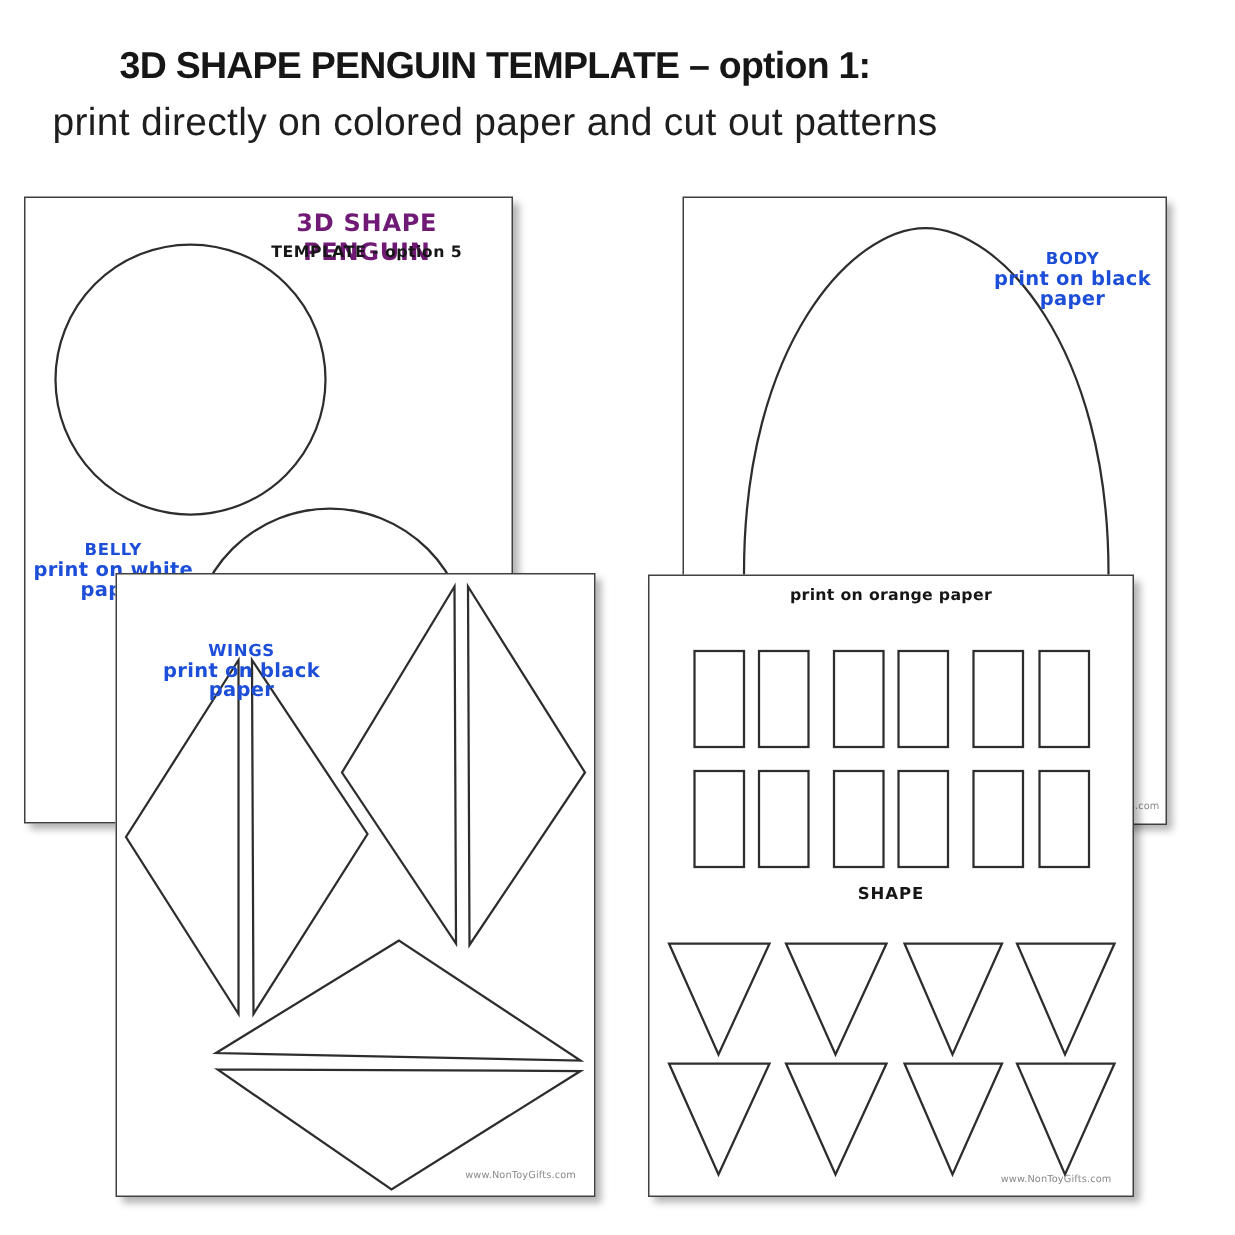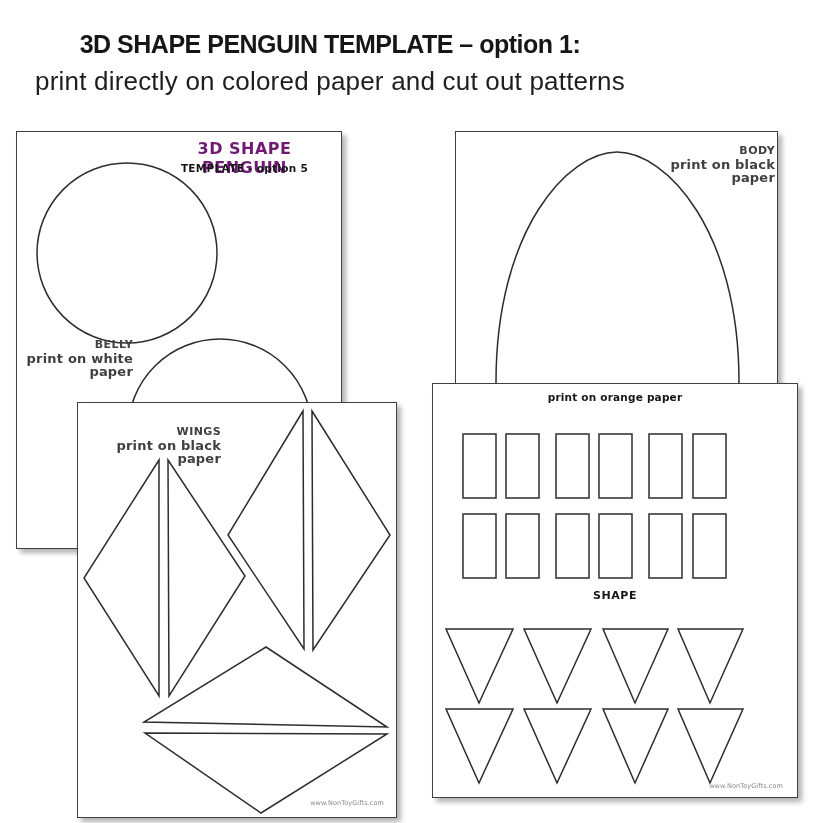--- a/index.html
+++ b/index.html
@@ -29,39 +29,39 @@
   
   .sheet{
     position:absolute;
     background:#ffffff;
     border:1.5px solid #404040;
     box-shadow:4px 4px 5px rgba(0,0,0,0.30);
     box-sizing:border-box;
   }
   .sheet-belly{left:16px;top:131px;width:326px;height:418px;z-index:1;}
   .sheet-body {left:455px;top:131px;width:323px;height:419px;z-index:1;}
-  .sheet-wings{left:77px;top:402px;width:320px;height:416px;z-index:2;}
-  .sheet-feet {left:432px;top:383px;width:366px;height:415px;z-index:2;}
+  .sheet-wings{left:77px;top:382px;width:320px;height:416px;z-index:2;}
+  .sheet-feet {left:432px;top:383px;width:324px;height:415px;z-index:2;}
 
   .sheet svg{position:absolute;left:0;top:0;}
 
   .shape{fill:#ffffff;stroke:#2d2d2d;stroke-width:1.5;}
 
   
   .sheet-title{
     position:absolute;top:7px;right:4px;width:185px;
     text-align:center;font-size:16px;font-weight:700;letter-spacing:0.5px;
     color:#701a75;
   }
   .sheet-subtitle{
     position:absolute;top:30px;right:4px;width:185px;
     text-align:center;font-size:10.5px;font-weight:700;letter-spacing:0.3px;
     color:#161616;
   }
-  .part-label{position:absolute;text-align:right;color:#404040;}
+  .part-label{position:absolute;text-align:center;color:#1d4ed8;margin-top:22px;}
   .part-label .nm{font-size:11px;font-weight:700;letter-spacing:0.4px;line-height:14px;}
   .part-label .instr{font-size:13px;font-weight:700;letter-spacing:0.2px;line-height:13px;}
 
   .lbl-belly{left:1px;top:206px;width:115px;}
   .lbl-body{top:12px;right:2px;width:120px;}
   .lbl-wings{left:23px;top:22px;width:120px;}
 
   .center-label{position:absolute;left:0;width:100%;text-align:center;color:#161616;}
   .lbl-orange{top:7px;font-size:10.5px;font-weight:600;letter-spacing:0.2px;}
   .lbl-feet{top:27px;font-size:11px;font-weight:700;letter-spacing:0.6px;}

